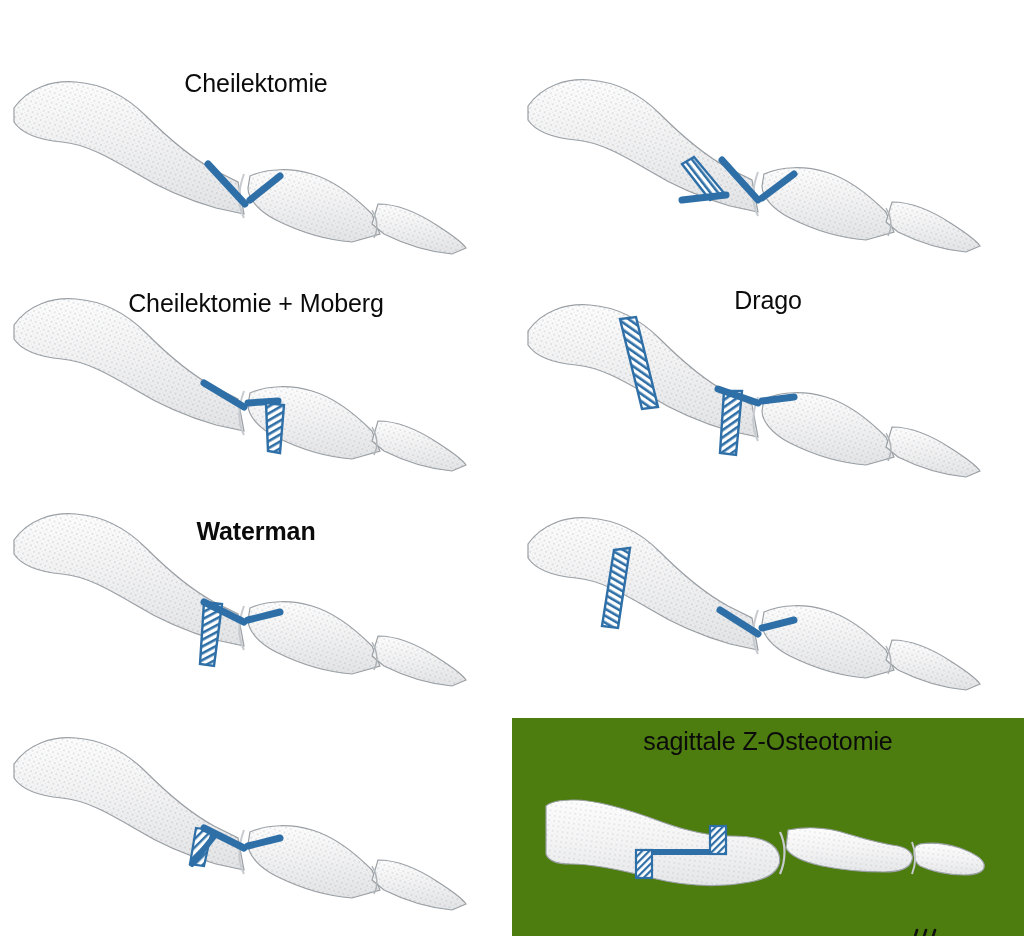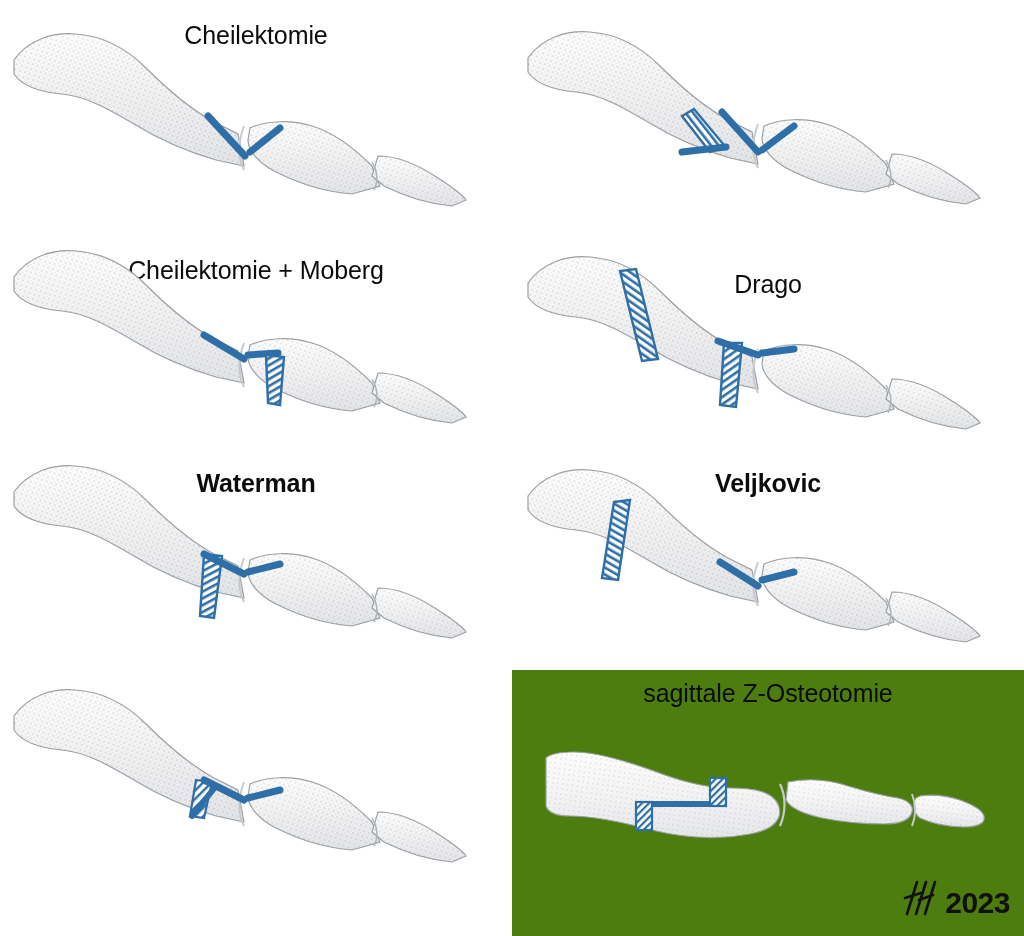--- a/index.html
+++ b/index.html
@@ -10,42 +10,43 @@
     font-family:"Liberation Sans","DejaVu Sans",sans-serif;
     overflow:hidden;
     position:relative;
   }
   .figure{
     position:relative;
     width:1024px;height:848px;
     display:grid;
     grid-template-columns:512px 512px;
     grid-template-rows:235px 225px 210px 266px;
+    margin-top:48px;
   }
   .panel{
     position:relative;
     overflow:hidden;
   }
   .panel.tinted{background:#4d7c0f;}
   .panel-title{
     position:absolute;
     left:0;right:0;
     text-align:center;
     color:#0b0b0b;
     font-size:25px;
     line-height:30px;
     letter-spacing:-0.1px;
     white-space:nowrap;
     font-weight:400;
   }
   .p-r0 .panel-title{top:20px;}
-  .p-r1 .panel-title{top:20px;}
+  .p-r1 .panel-title{top:5px;}
   .p-r2 .panel-title{top:8px;font-weight:bold;}
   .p-r3 .panel-title{top:10px;}
-  .p-r1.right .panel-title{top:34px;text-align:center;}
+  .p-r1.right .panel-title{top:2px;text-align:center;}
   .p-r3.right .panel-title{top:8px;}
 
   .bone-wrap{
     position:absolute;
     left:0;top:0;width:512px;height:100%;
   }
   .bone-wrap svg{display:block;width:512px;height:100%;}
 
   .sig{
     position:absolute;
@@ -275,21 +276,20 @@
         <g>
           <polygon points="204,94 222,96 214,158 200,156" fill="url(#hatch4)" stroke="#2e6fa7" stroke-width="2.4"></polygon>
           <line x1="204" y1="94" x2="244" y2="114" stroke="#2e6fa7" stroke-width="7" stroke-linecap="round"></line>
           <line x1="248" y1="112" x2="280" y2="104" stroke="#2e6fa7" stroke-width="7" stroke-linecap="round"></line>
         </g>
       </svg>
     </div>
   </div>
 
   <div class="panel p-r2 right">
-    <div class="panel-title">Veljkovic</div>
     <div class="bone-wrap">
       <svg viewBox="0 0 512 210" xmlns="http://www.w3.org/2000/svg">
         <defs>
           <pattern id="spk5" width="5" height="5" patternUnits="userSpaceOnUse" patternTransform="rotate(18)">
             <circle cx="1" cy="1" r="0.75" fill="#6d7479" opacity="0.75"></circle>
             <circle cx="3.4" cy="3.6" r="0.5" fill="#9aa0a5" opacity="0.6"></circle>
           </pattern>
           <linearGradient id="bg5" x1="0" y1="0" x2="0" y2="1">
             <stop offset="0" stop-color="#fdfdfd"></stop>
               <stop offset="0.45" stop-color="#f2f2f3"></stop>

